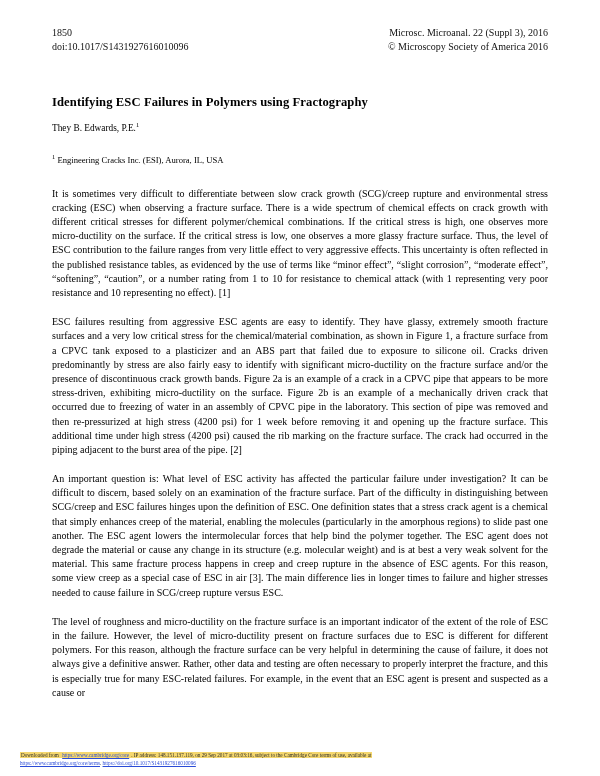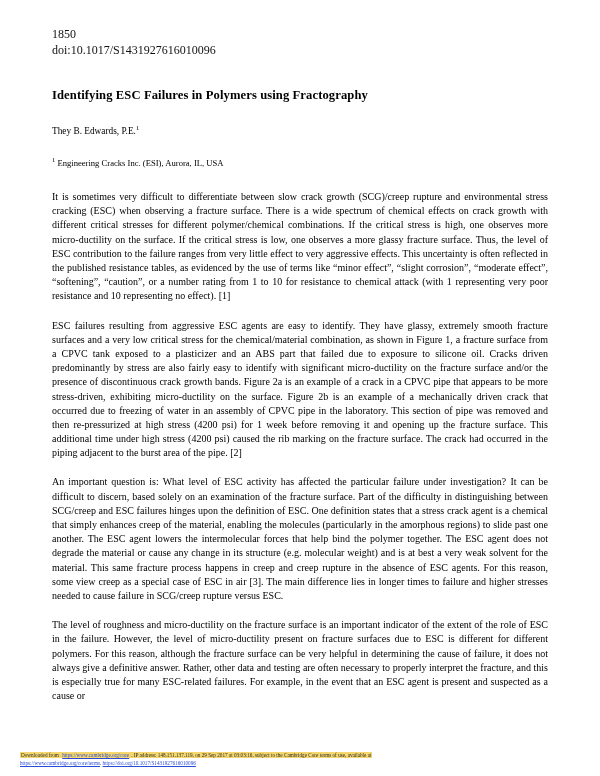--- a/index.html
+++ b/index.html
@@ -18,36 +18,36 @@
     position: relative;
     width: 600px;
     height: 776px;
     box-sizing: border-box;
     padding: 26px 52px 0 52px;
   }
   .header {
     display: flex;
     justify-content: space-between;
     align-items: flex-start;
-    font-size: 12px;
+    font-size: 10px;
     line-height: 1.35;
     color: #111;
-    margin-bottom: 30px;
+    margin-bottom: 42px;
   }
   .header-left {
     text-align: left;
   }
   .header-right {
     text-align: right;
   }
   .title {
     font-size: 12.6px;
     font-weight: bold;
     letter-spacing: 0.1px;
-    margin: 0 0 20px 0;
+    margin: 0 0 10px 0;
     line-height: 1.25;
   }
   .author {
     font-size: 9.3px;
     margin: 0 0 20px 0;
   }
   .author sup {
     font-size: 6.5px;
     vertical-align: super;
   }
@@ -90,20 +90,24 @@
 </head>
 <body>
 
 <div class="page">
 
   <div class="header">
     <div class="header-left">
       <div>1850</div>
       <div>doi:10.1017/S1431927616010096</div>
     </div>
+    <div class="header-right">
+      <div>Microsc. Microanal. 22 (Suppl 3), 2016</div>
+      <div>© Microscopy Society of America 2016</div>
+    </div>
   </div>
 
   <h1 class="title">Identifying ESC Failures in Polymers using Fractography</h1>
 
   <div class="author">
     <span>They B. Edwards, P.E.</span><sup>1</sup>
   </div>
 
   <div class="affiliation">
     <sup>1</sup> <span>Engineering Cracks Inc. (ESI), Aurora, IL, USA</span>

